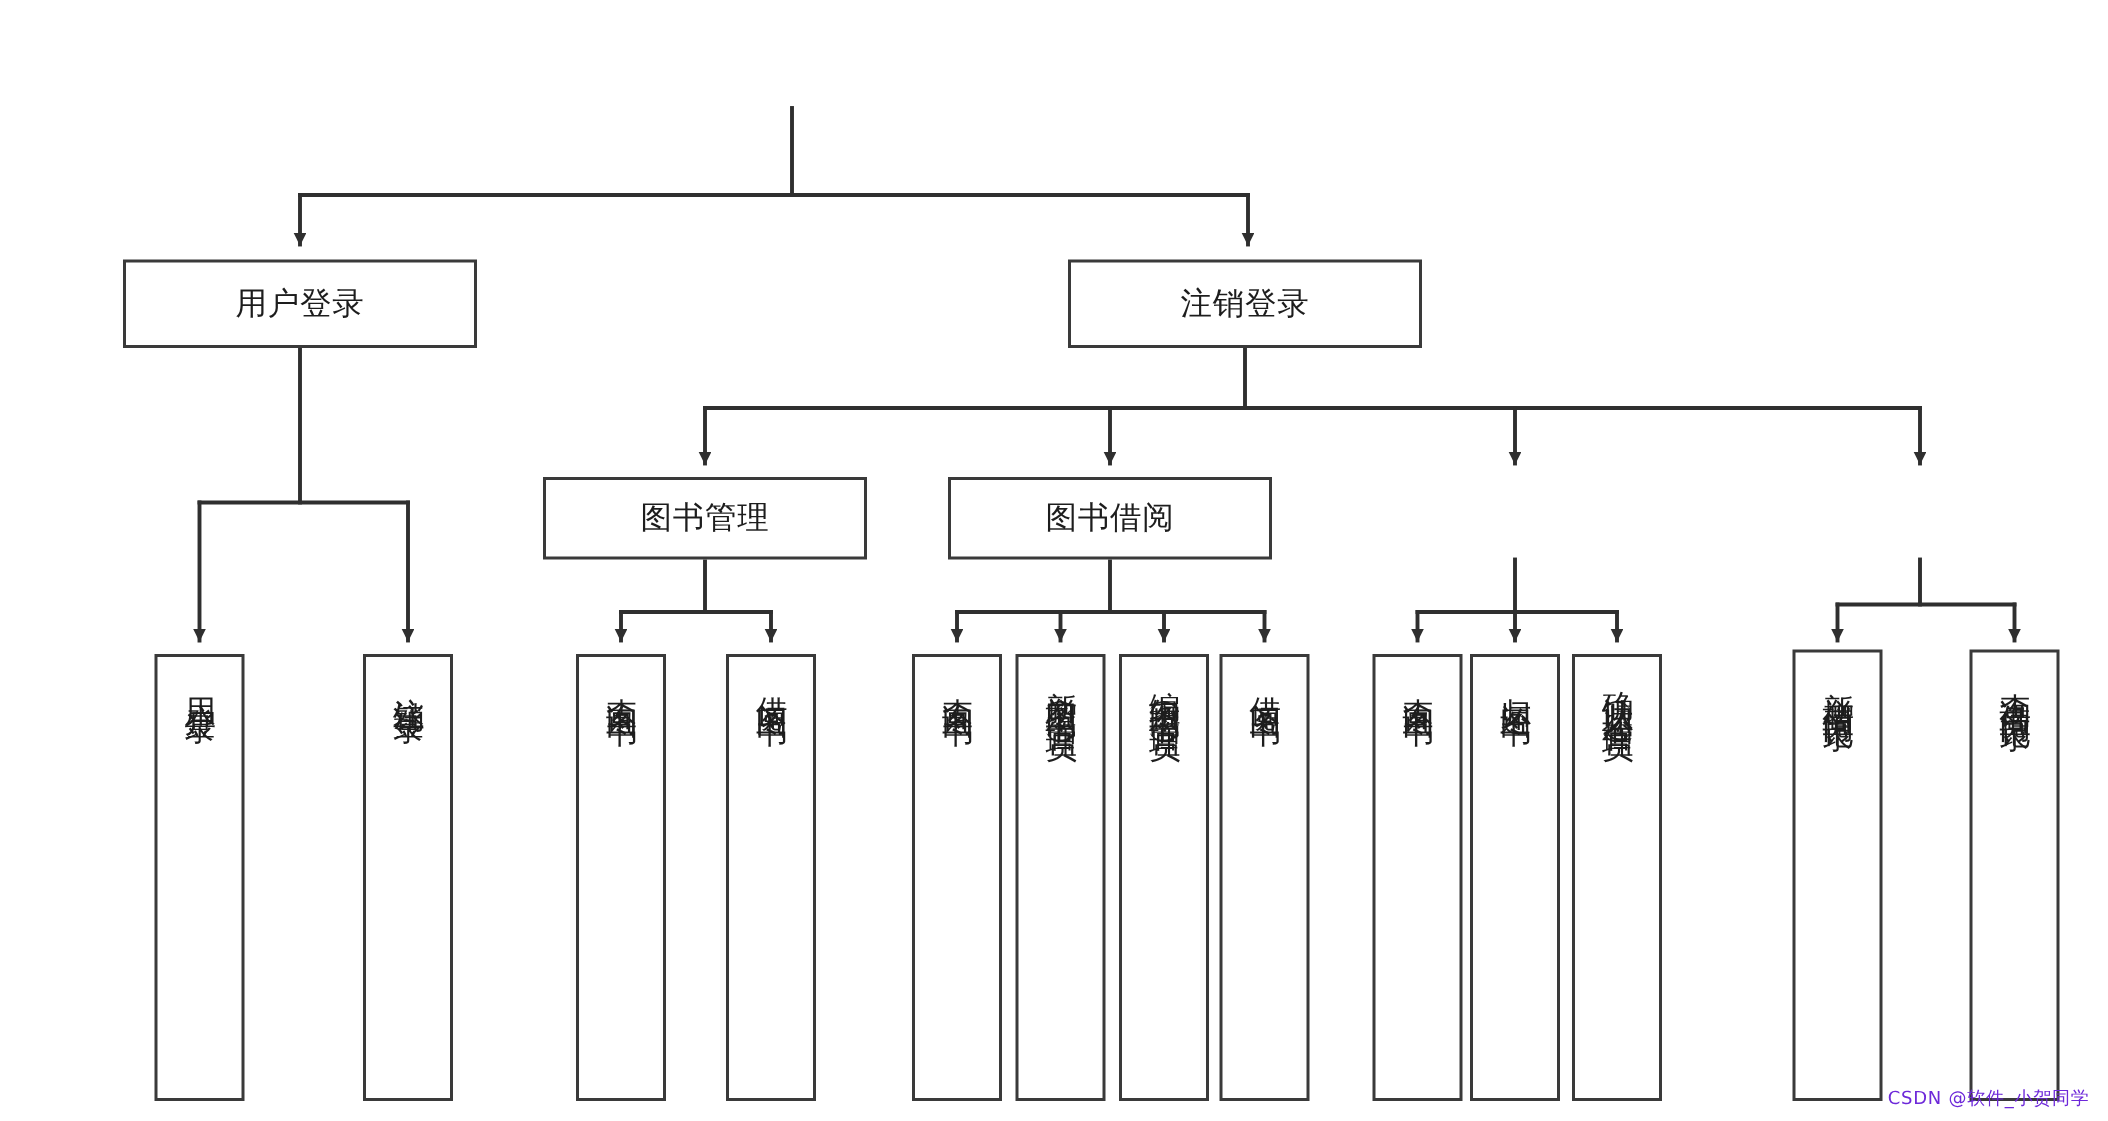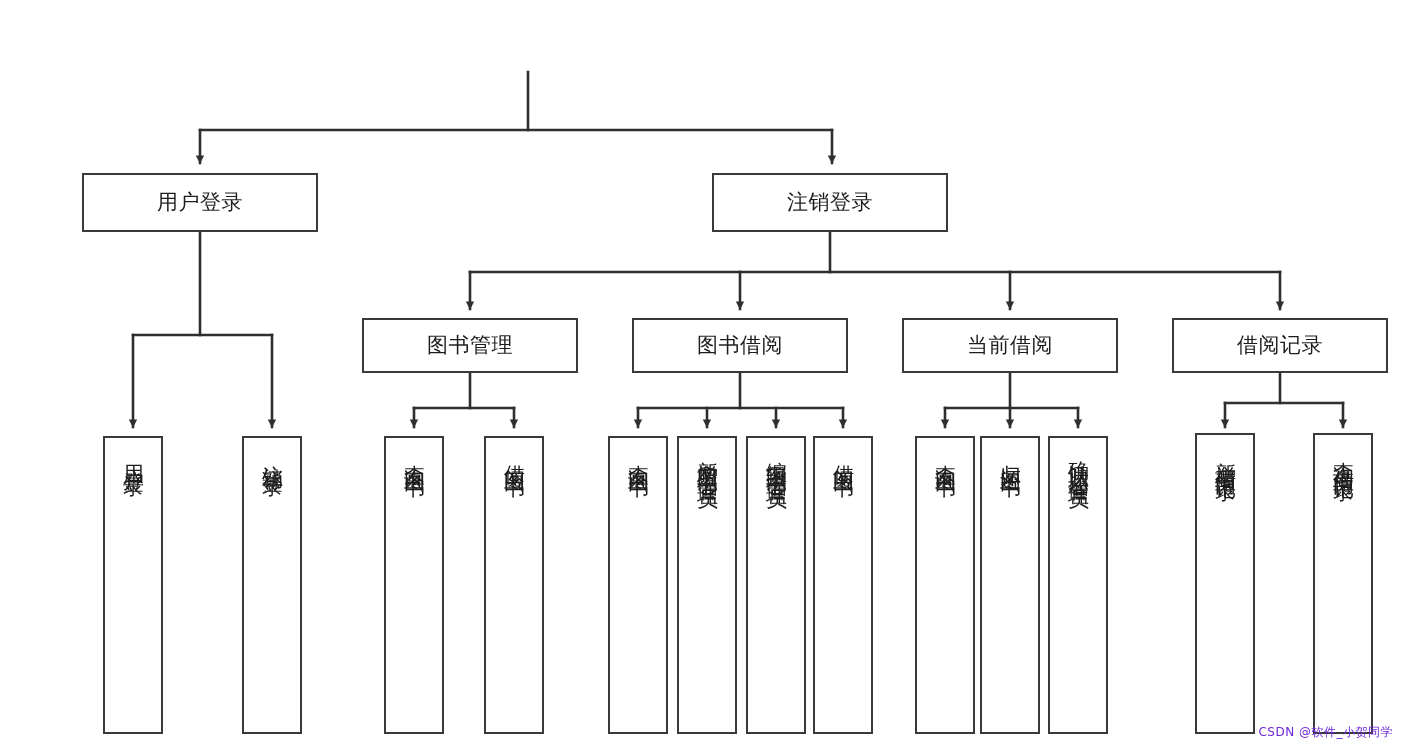--- a/index.html
+++ b/index.html
@@ -142,27 +142,21 @@
   </div>
 
   <div class="node h" style="left:362px; top:318px; width:216px; height:55px;">
     <span class="label">图书管理</span>
   </div>
 
   <div class="node h" style="left:632px; top:318px; width:216px; height:55px;justify-content:center;">
     <span class="label">图书借阅</span>
   </div>
 
-  <div class="node h" style="left:902px; top:318px; width:216px; height:55px;">
-    <span class="label">当前借阅</span>
-  </div>
-
-  <div class="node h" style="left:1172px; top:318px; width:216px; height:55px;">
-    <span class="label">借阅记录</span>
-  </div>
+
 
   <div class="node v" style="left:103px; top:436px; width:60px; height:298px;">
     <span class="label">用户登录</span>
   </div>
 
   <div class="node v" style="left:242px; top:436px; width:60px; height:298px;">
     <span class="label">注销登录</span>
   </div>
 
   <div class="node v" style="left:384px; top:436px; width:60px; height:298px;">

